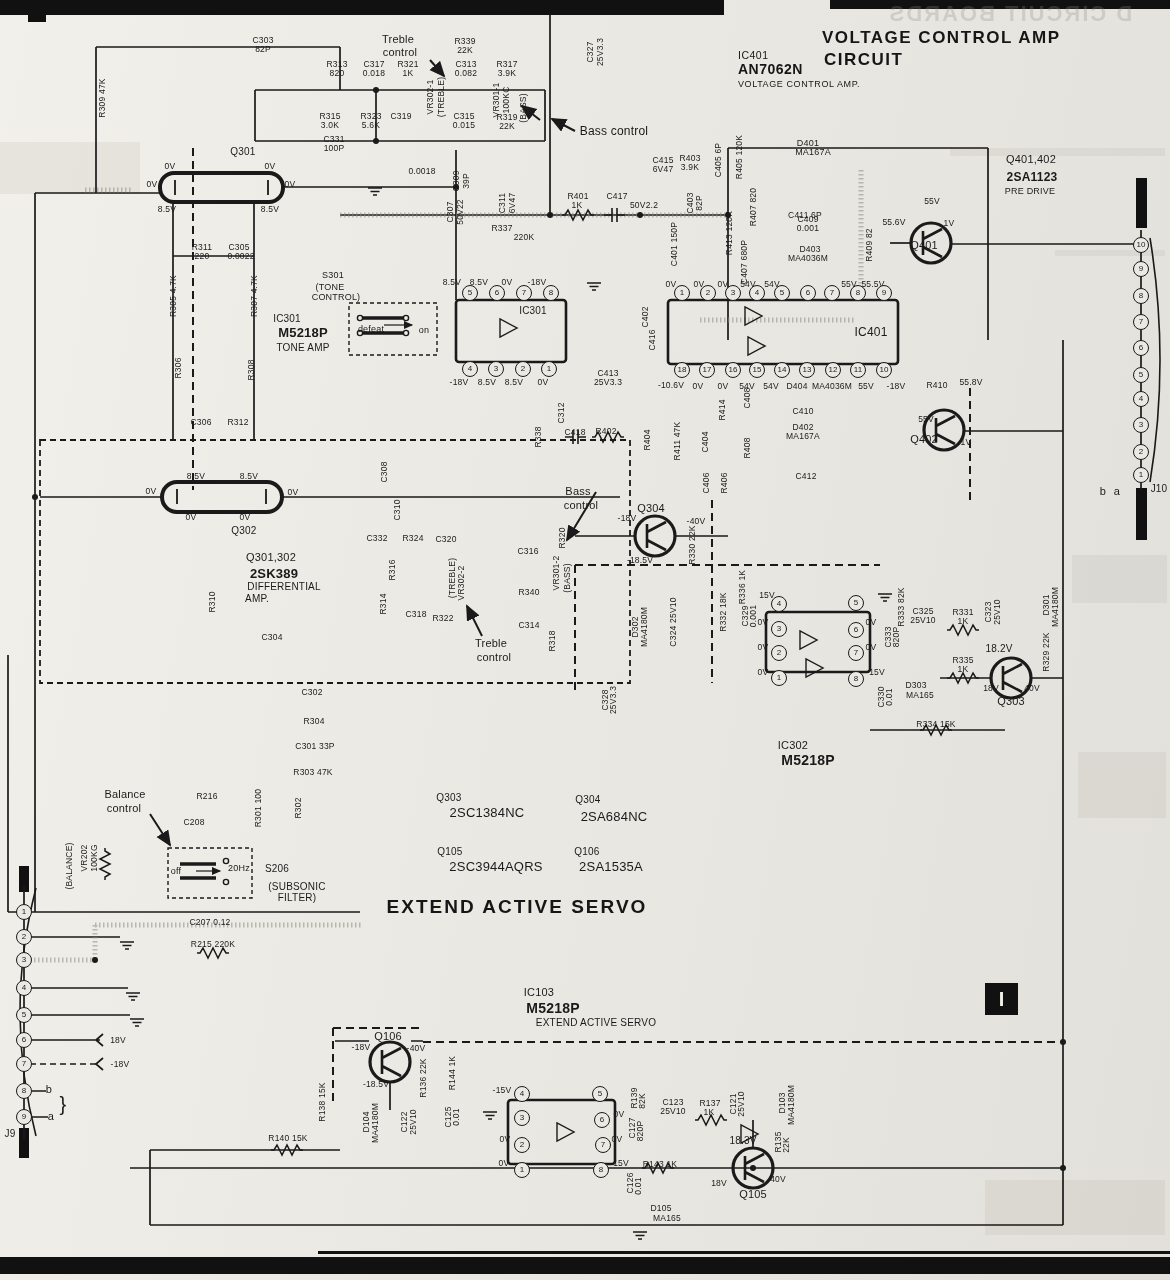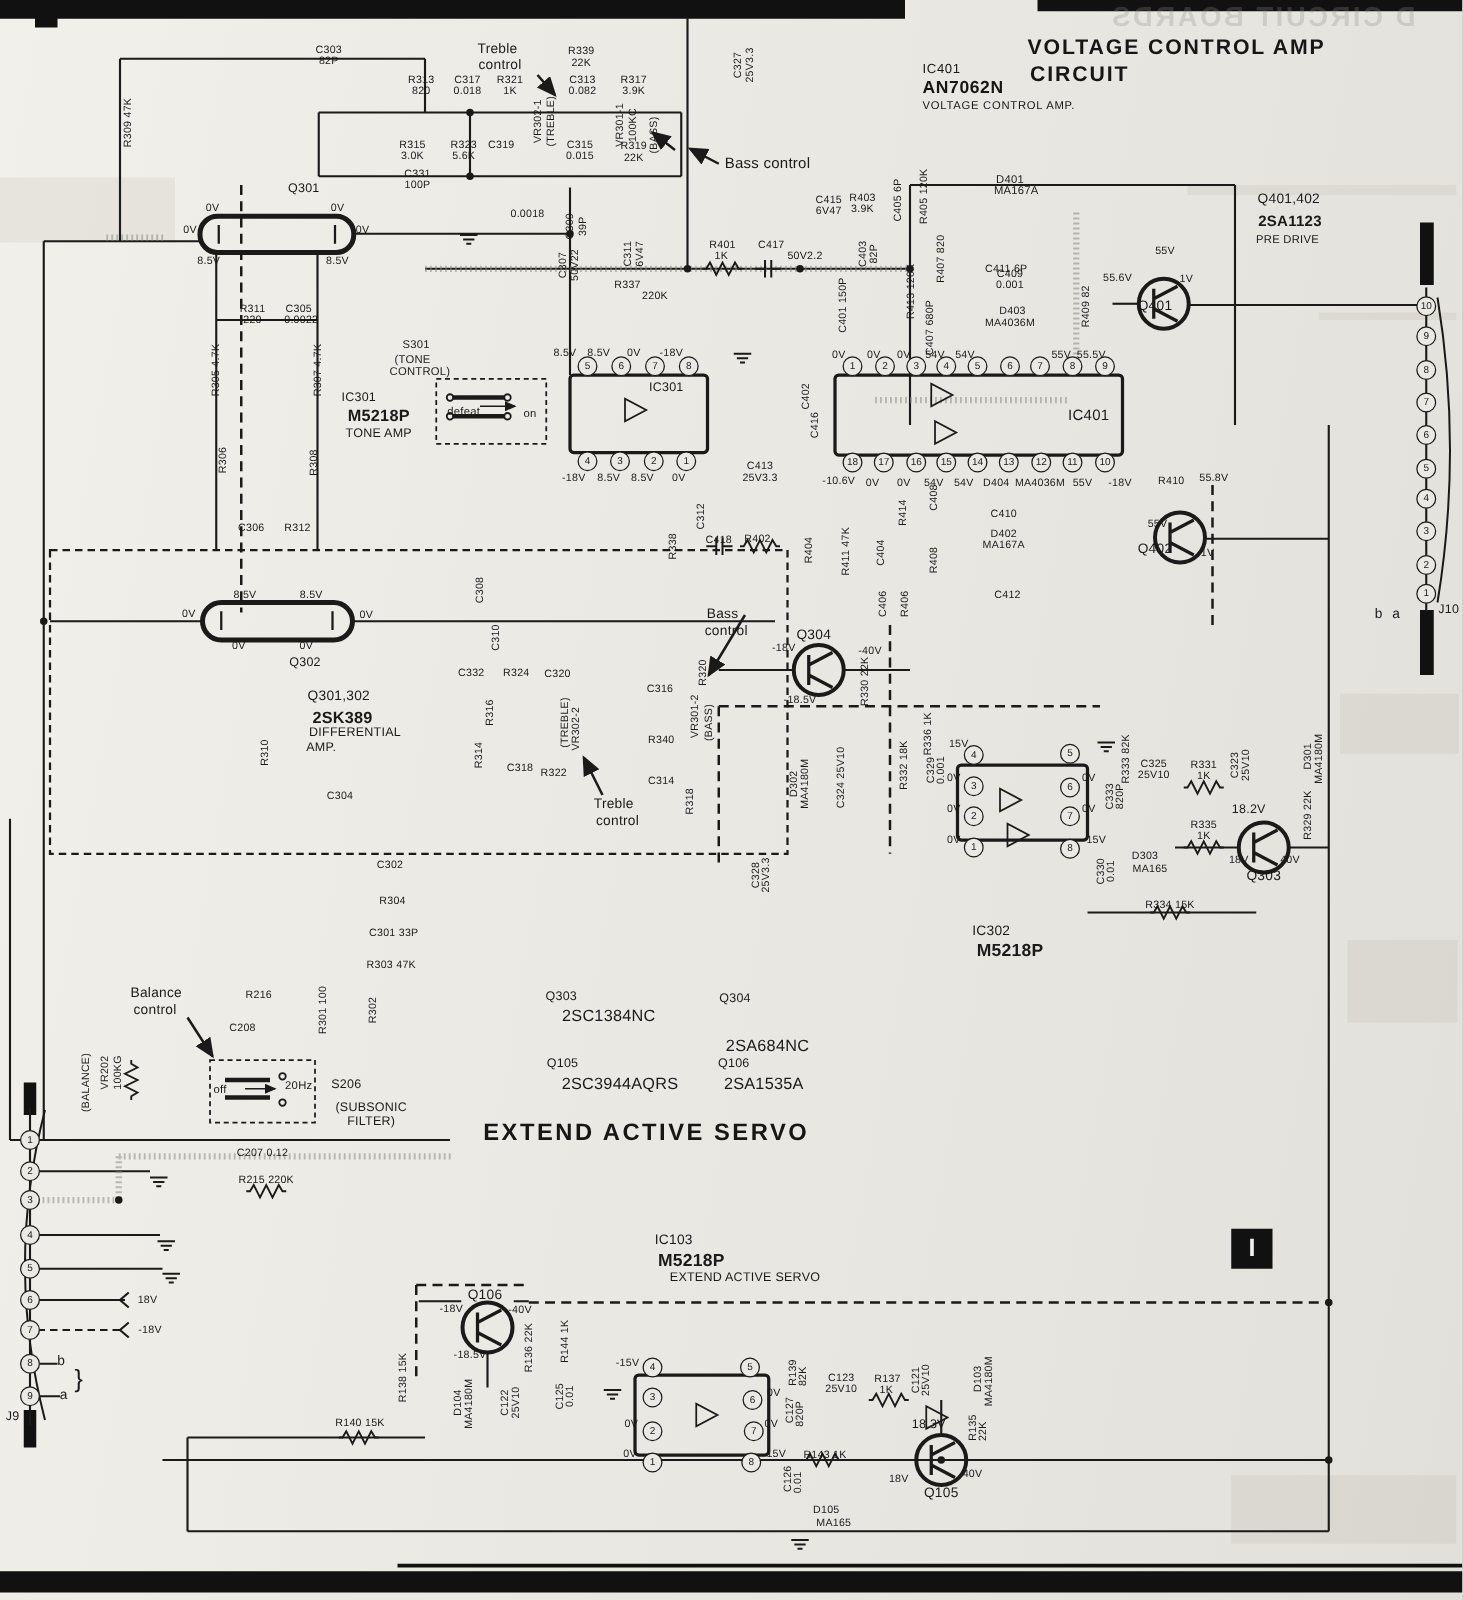--- a/index.html
+++ b/index.html
@@ -517,21 +517,21 @@
       <div class="lbl" style="left: 176px; top: 872px; font-size: 9px;">off</div>
       <div class="lbl" style="left: 239px; top: 869px; font-size: 9px;">20Hz</div>
       <div class="lbl" style="left: 277px; top: 869px; font-size: 10px;">S206</div>
       <div class="lbl" style="left: 297px; top: 887px; font-size: 10px;">(SUBSONIC</div>
       <div class="lbl" style="left: 297px; top: 898px; font-size: 10px;">FILTER)</div>
       <div class="lbl" style="left: 210px; top: 922px;">C207 0.12</div>
       <div class="lbl" style="left: 213px; top: 944px;">R215 220K</div>
       <div class="lbl" style="left: 449px; top: 798px; font-size: 10px;">Q303</div>
       <div class="lbl" style="left: 487px; top: 813px; font-size: 13px;">2SC1384NC</div>
       <div class="lbl" style="left: 588px; top: 800px; font-size: 10px;">Q304</div>
-      <div class="lbl" style="left: 614px; top: 817px; font-size: 13px; margin-top: 20px;">2SA684NC</div>
+      <div class="lbl" style="left: 614px; top: 817px; font-size: 13px;">2SA684NC</div>
       <div class="lbl" style="left: 450px; top: 852px; font-size: 10px;">Q105</div>
       <div class="lbl" style="left: 496px; top: 867px; font-size: 13px;">2SC3944AQRS</div>
       <div class="lbl" style="left: 587px; top: 852px; font-size: 10px;">Q106</div>
       <div class="lbl" style="left: 611px; top: 867px; font-size: 13px;">2SA1535A</div>
       <div class="lbl circ" style="left: 24px; top: 912px;">1</div>
       <div class="lbl circ" style="left: 24px; top: 937px;">2</div>
       <div class="lbl circ" style="left: 24px; top: 960px;">3</div>
       <div class="lbl circ" style="left: 24px; top: 988px;">4</div>
       <div class="lbl circ" style="left: 24px; top: 1015px;">5</div>
       <div class="lbl circ" style="left: 24px; top: 1040px;">6</div>

